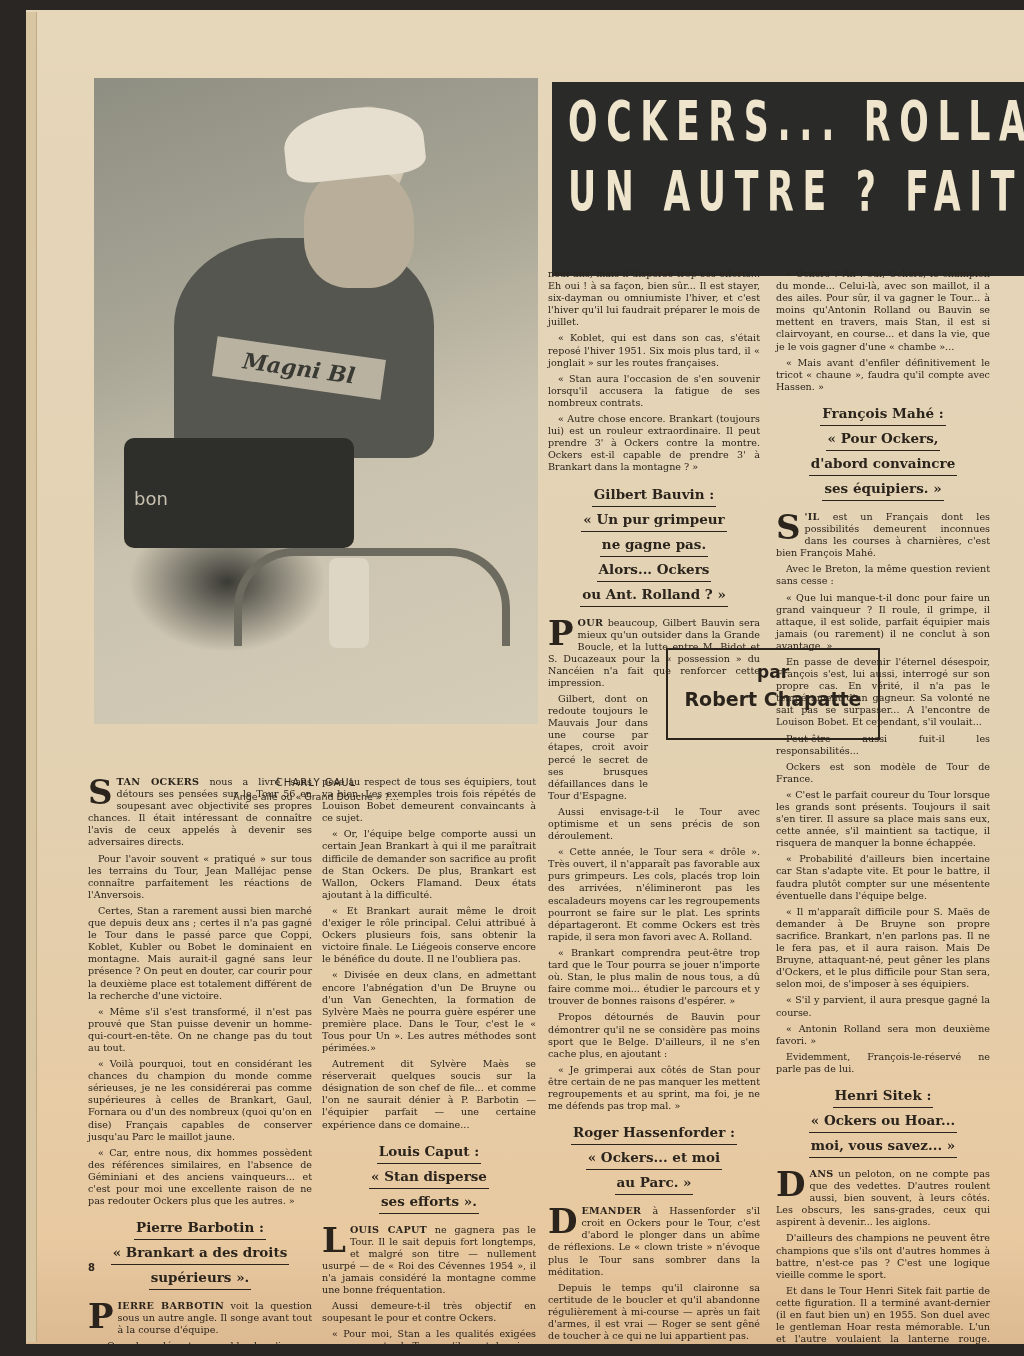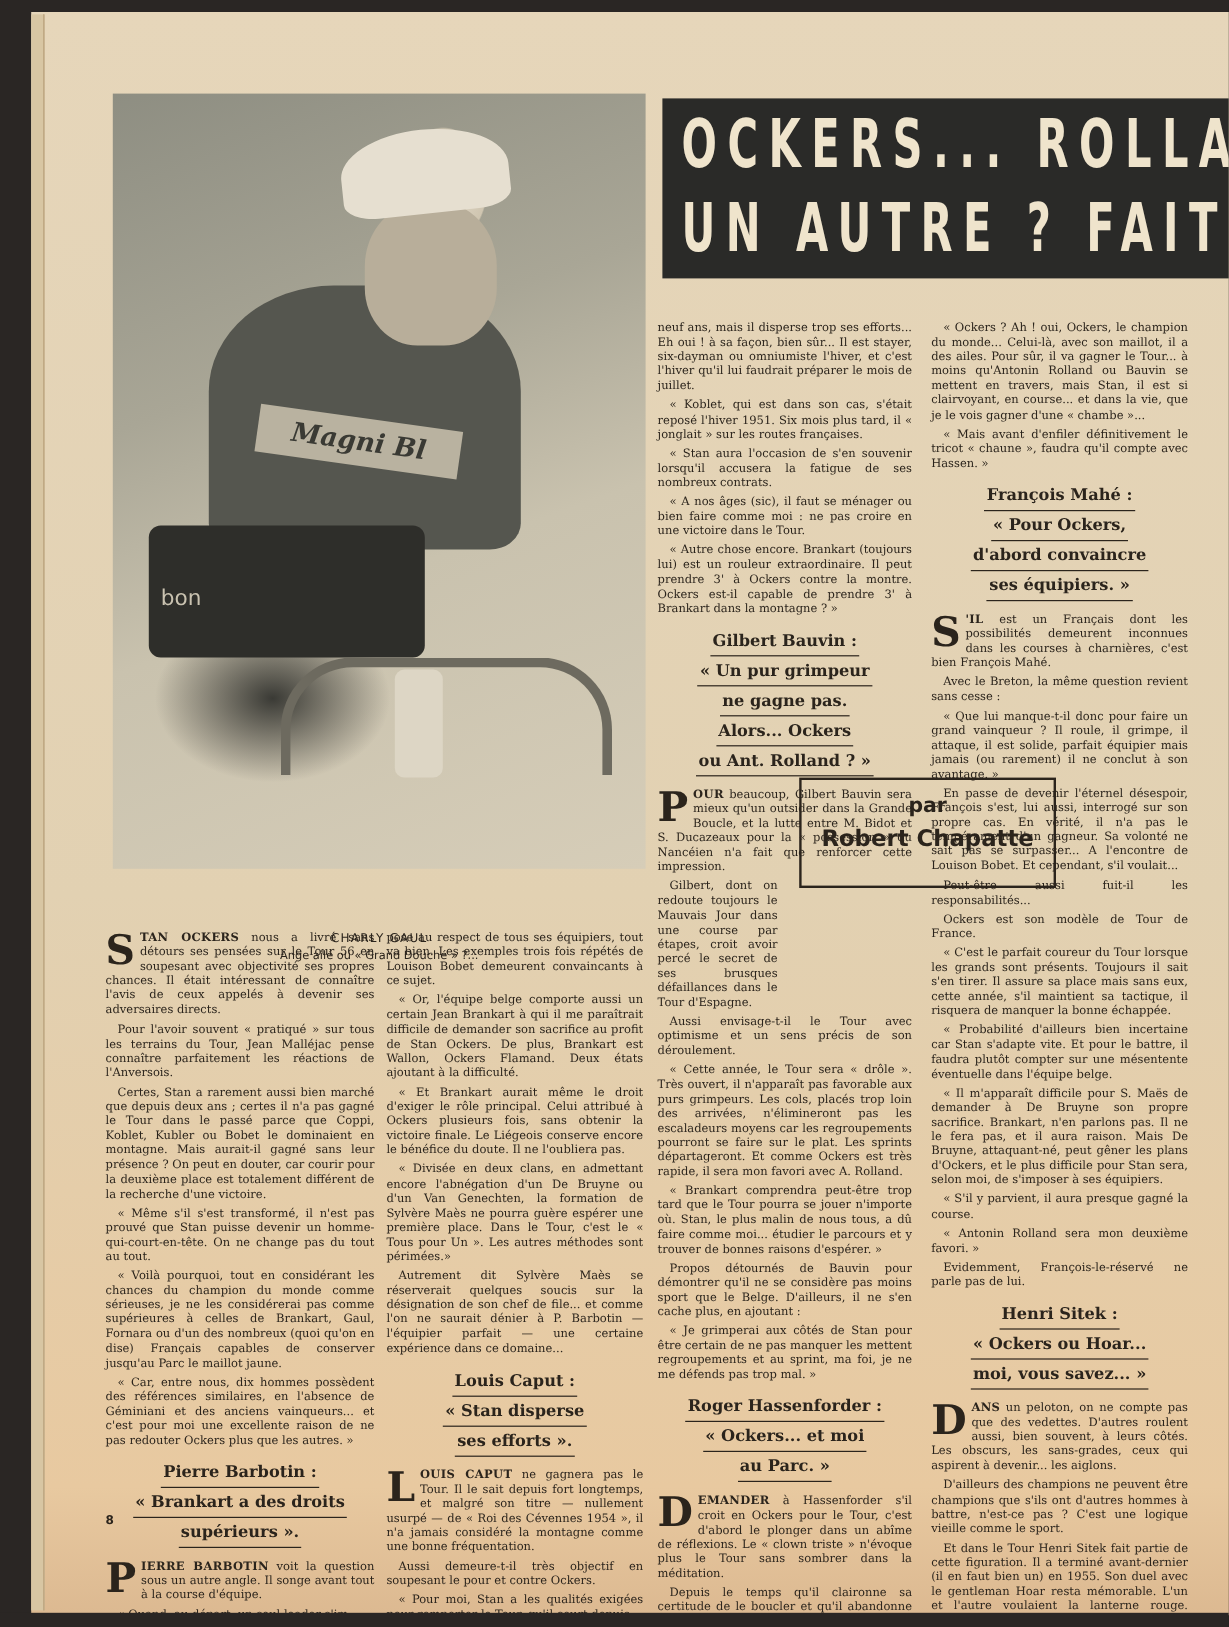--- a/index.html
+++ b/index.html
@@ -64,21 +64,21 @@
     background:#ddd6c5; border-radius:8px;
   }
   .caption {
     position:absolute; left:94px; top:730px; width:444px; text-align:center;
     font-family:"DejaVu Sans", sans-serif; font-size:10px; color:#2b241c;
   }
   .caption .name { font-weight:normal; letter-spacing:1px;margin-top:47px; }
   .caption .sub { font-weight:normal; font-size:9.5px; margin-top:3px; }
 
   .headline {
-    position:absolute; left:552px; top:82px; width:472px; height:150px;
+    position:absolute; left:552px; top:82px; width:472px; height:194px;
     background:#2a2a28; color:#efe4cc; overflow:hidden;
     font-family:"DejaVu Sans", sans-serif; font-weight:bold;
   }
   .headline .l1, .headline .l2 {
     position:absolute; left:16px; white-space:nowrap;
     font-size:56px; letter-spacing:14px; transform:scaleX(0.62); transform-origin:left;
   }
   .headline .l1 { top:6px; }
   .headline .l2 { top:76px; }
 
@@ -163,21 +163,20 @@
   </div>
   <p class="noind"><span class="drop">L</span><span class="smallcaps">OUIS CAPUT</span><span> ne gagnera pas le Tour. Il le sait depuis fort longtemps, et malgré son titre — nullement usurpé — de « Roi des Cévennes 1954 », il n'a jamais considéré la montagne comme une bonne fréquentation.</span></p>
   <p>Aussi demeure-t-il très objectif en soupesant le pour et contre Ockers.</p>
   <p>« Pour moi, Stan a les qualités exigées pour remporter le Tour, qu'il court depuis</p>
 </div>
 
 <div class="col" style="left:548px; top:268px; width:212px;">
   <p class="noind">neuf ans, mais il disperse trop ses efforts... Eh oui ! à sa façon, bien sûr... Il est stayer, six-dayman ou omniumiste l'hiver, et c'est l'hiver qu'il lui faudrait préparer le mois de juillet.</p>
   <p>« Koblet, qui est dans son cas, s'était reposé l'hiver 1951. Six mois plus tard, il « jonglait » sur les routes françaises.</p>
   <p>« Stan aura l'occasion de s'en souvenir lorsqu'il accusera la fatigue de ses nombreux contrats.</p>
-  <p>« A nos âges (sic), il faut se ménager ou bien faire comme moi : ne pas croire en une victoire dans le Tour.</p>
   <p>« Autre chose encore. Brankart (toujours lui) est un rouleur extraordinaire. Il peut prendre 3' à Ockers contre la montre. Ockers est-il capable de prendre 3' à Brankart dans la montagne ? »</p>
   <div class="sub-head">
     <span>Gilbert Bauvin :</span><br>
     <span>« Un pur grimpeur</span><br>
     <span>ne gagne pas.</span><br>
     <span>Alors... Ockers</span><br>
     <span>ou Ant. Rolland ? »</span>
   </div>
   <p class="noind"><span class="drop">P</span><span class="smallcaps">OUR</span><span> beaucoup, Gilbert Bauvin sera mieux qu'un outsider dans la Grande Boucle, et la lutte entre M. Bidot et S. Ducazeaux pour la « possession » du Nancéien n'a fait que renforcer cette impression.</span></p>
   <p style="width:100px;">Gilbert, dont on redoute toujours le Mauvais Jour dans une course par étapes, croit avoir percé le secret de ses brusques défaillances dans le Tour d'Espagne.</p>

